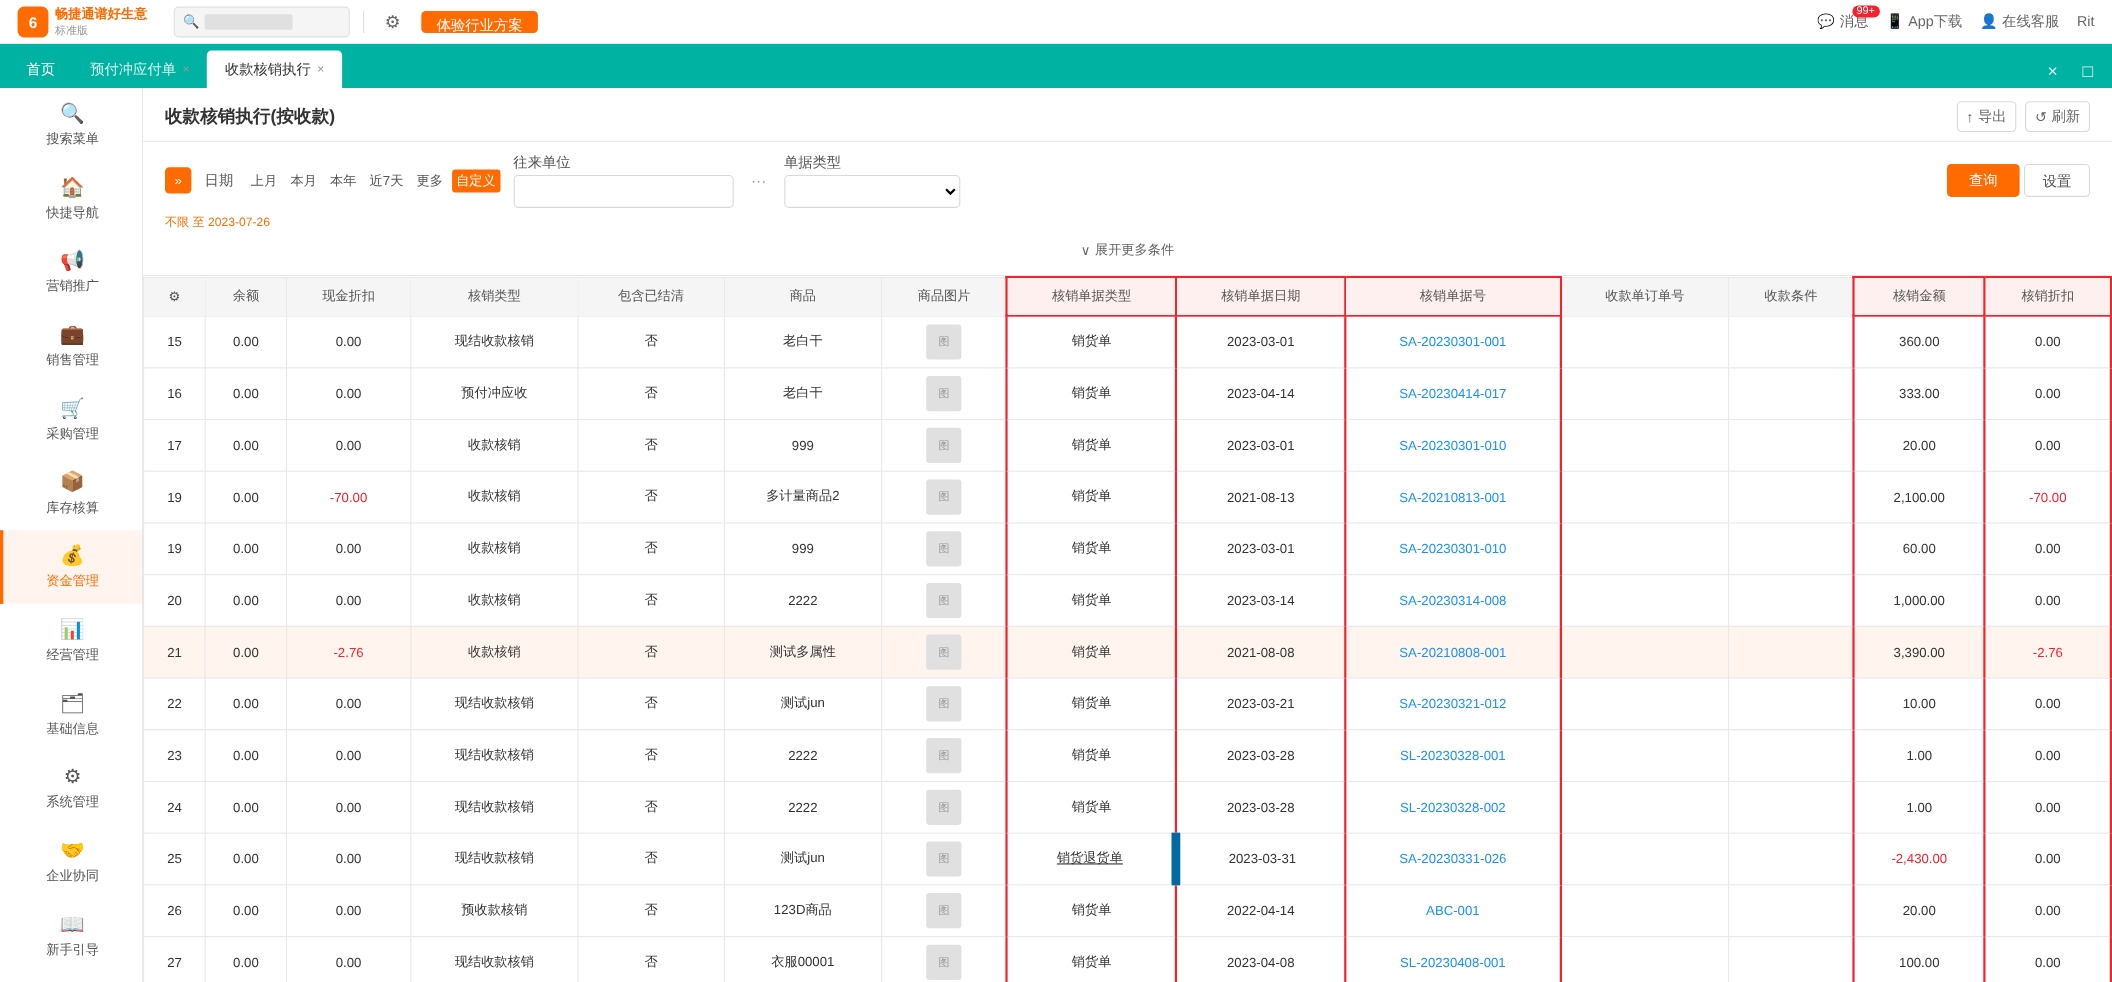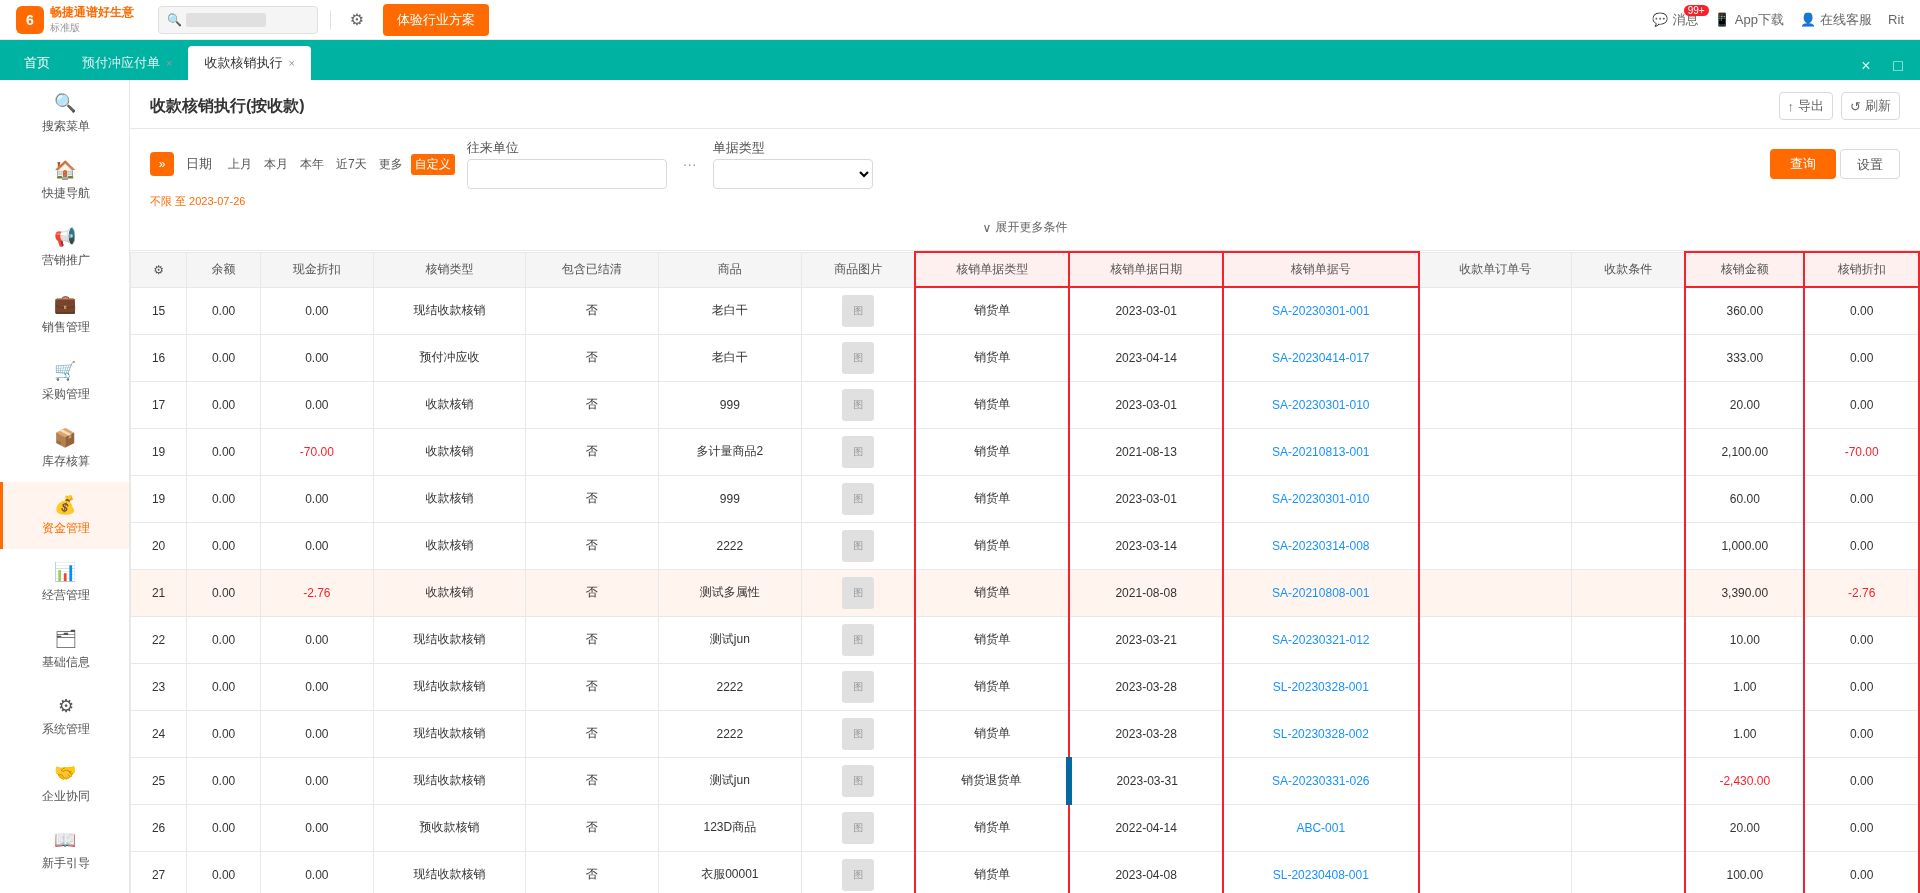--- a/index.html
+++ b/index.html
@@ -5,21 +5,21 @@
     * { box-sizing: border-box; margin: 0; padding: 0; }
     body { font-family: 'Microsoft YaHei', Arial, sans-serif; font-size: 13px; background: #f0f2f5; color: #333; overflow: hidden; }
 
     
     .top-bar { display: flex; align-items: center; background: #fff; height: 40px; padding: 0 16px; border-bottom: 1px solid #e8e8e8; gap: 12px; }
     .top-bar-logo { display: flex; align-items: center; gap: 6px; min-width: 130px; }
     .logo-icon { width: 28px; height: 28px; background: #ff6b00; border-radius: 6px; display: flex; align-items: center; justify-content: center; color: #fff; font-size: 14px; font-weight: bold; }
     .top-bar-search { flex: 0 0 160px; background: #f5f5f5; border: 1px solid #e0e0e0; border-radius: 4px; height: 28px; display: flex; align-items: center; padding: 0 8px; gap: 4px; color: #999; font-size: 12px; }
     .top-bar-divider { width: 1px; height: 20px; background: #e0e0e0; }
     .gear-btn { width: 28px; height: 28px; display: flex; align-items: center; justify-content: center; cursor: pointer; color: #666; font-size: 16px; }
-    .orange-btn { background: #ff6b00; color: #fff; border: none; border-radius: 4px; padding: 4px 14px; font-size: 13px; cursor: pointer; height: 32px; }
+    .orange-btn { background: #ff6b00; color: #fff; border: none; border-radius: 4px; padding: 4px 14px; font-size: 13px; cursor: pointer; height: 20px; }
     .top-bar-right { margin-left: auto; display: flex; align-items: center; gap: 16px; }
     .notif-badge { position: relative; cursor: pointer; color: #666; font-size: 13px; display: flex; align-items: center; gap: 4px; }
     .badge { position: absolute; top: -6px; right: -10px; background: #f5222d; color: #fff; font-size: 10px; border-radius: 8px; padding: 0 4px; min-width: 16px; text-align: center; }
     .top-right-btn { display: flex; align-items: center; gap: 4px; cursor: pointer; color: #666; font-size: 13px; }
 
     
     .nav-tabs { display: flex; background: #00b2a2; height: 40px; align-items: flex-end; padding: 0 8px; }
     .nav-tab { padding: 8px 16px; font-size: 13px; cursor: pointer; border-radius: 4px 4px 0 0; display: flex; align-items: center; gap: 6px; color: rgba(255,255,255,0.85); }
     .nav-tab.active { background: #fff; color: #333; font-weight: 500; }
     .nav-tab .close-x { font-size: 11px; color: #999; cursor: pointer; }
@@ -458,21 +458,21 @@
             <tr>
     <td>25</td>
     <td>0.00</td>
     <td class="">0.00</td>
     <td>现结收款核销</td>
     <td>否</td>
     <td>测试jun</td>
     <td>
                 <div style="width:32px;height:32px;background:#e0e0e0;border-radius:3px;margin:auto;display:flex;align-items:center;justify-content:center;font-size:10px;color:#999;">图</div>
               </td>
-    <td style="border-left:2px solid #f5222d;border-right:6px solid #0369a1;">销货退货单</td>
+    <td style="border-left:2px solid #f5222d;border-right:8px solid #0369a1;text-decoration:underline;">销货退货单</td>
     <td style="border-left:2px solid #f5222d;border-right:2px solid #f5222d;">2023-03-31</td>
     <td style="border-left:2px solid #404040;border-right:2px solid #f5222d;"><a class="text-link">SA-20230331-026</a></td>
     <td></td>
     <td></td>
     <td class="text-red" style="border-left:2px solid #f5222d;border-right:2px solid #f5222d;">-2,430.00</td>
     <td class="" style="border-left:2px solid #f5222d;border-right:2px solid #f5222d;">0.00</td>
   </tr>
             <tr>
     <td>26</td>
     <td>0.00</td>

